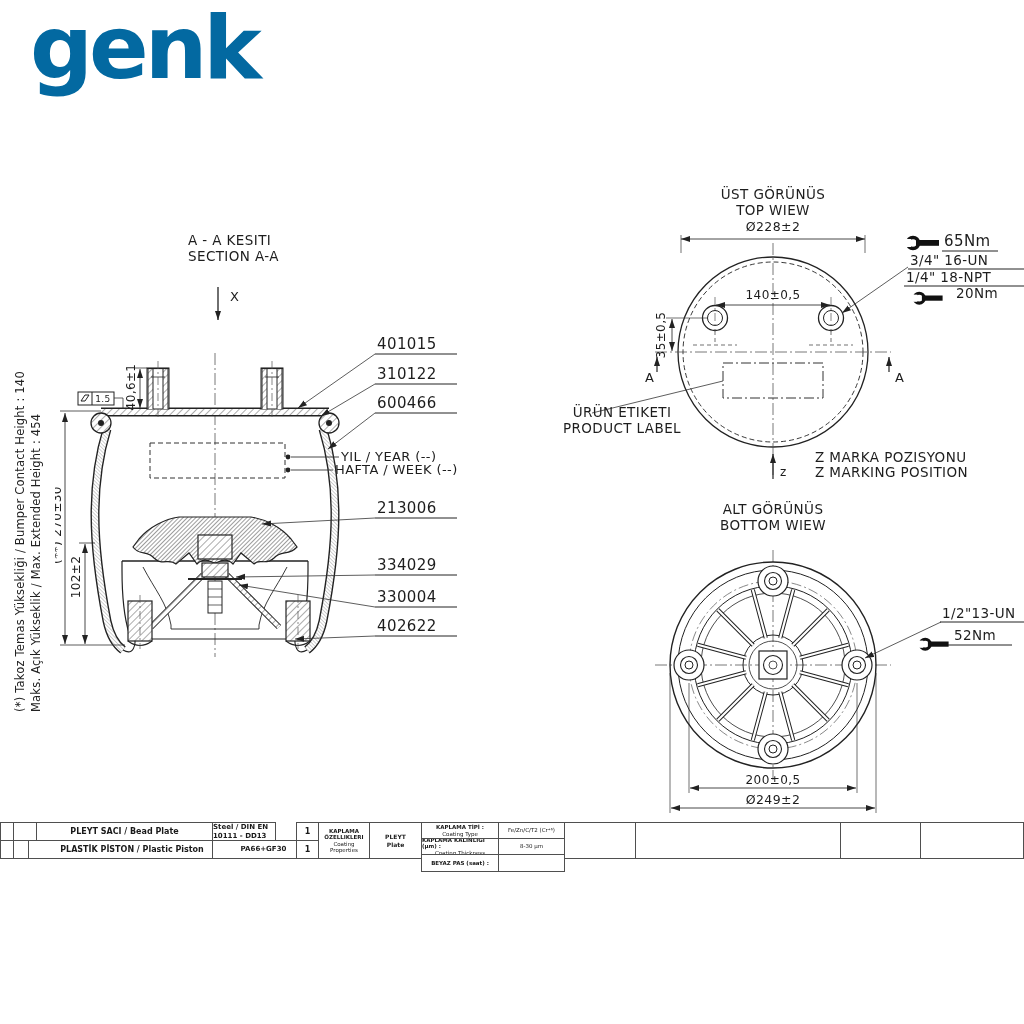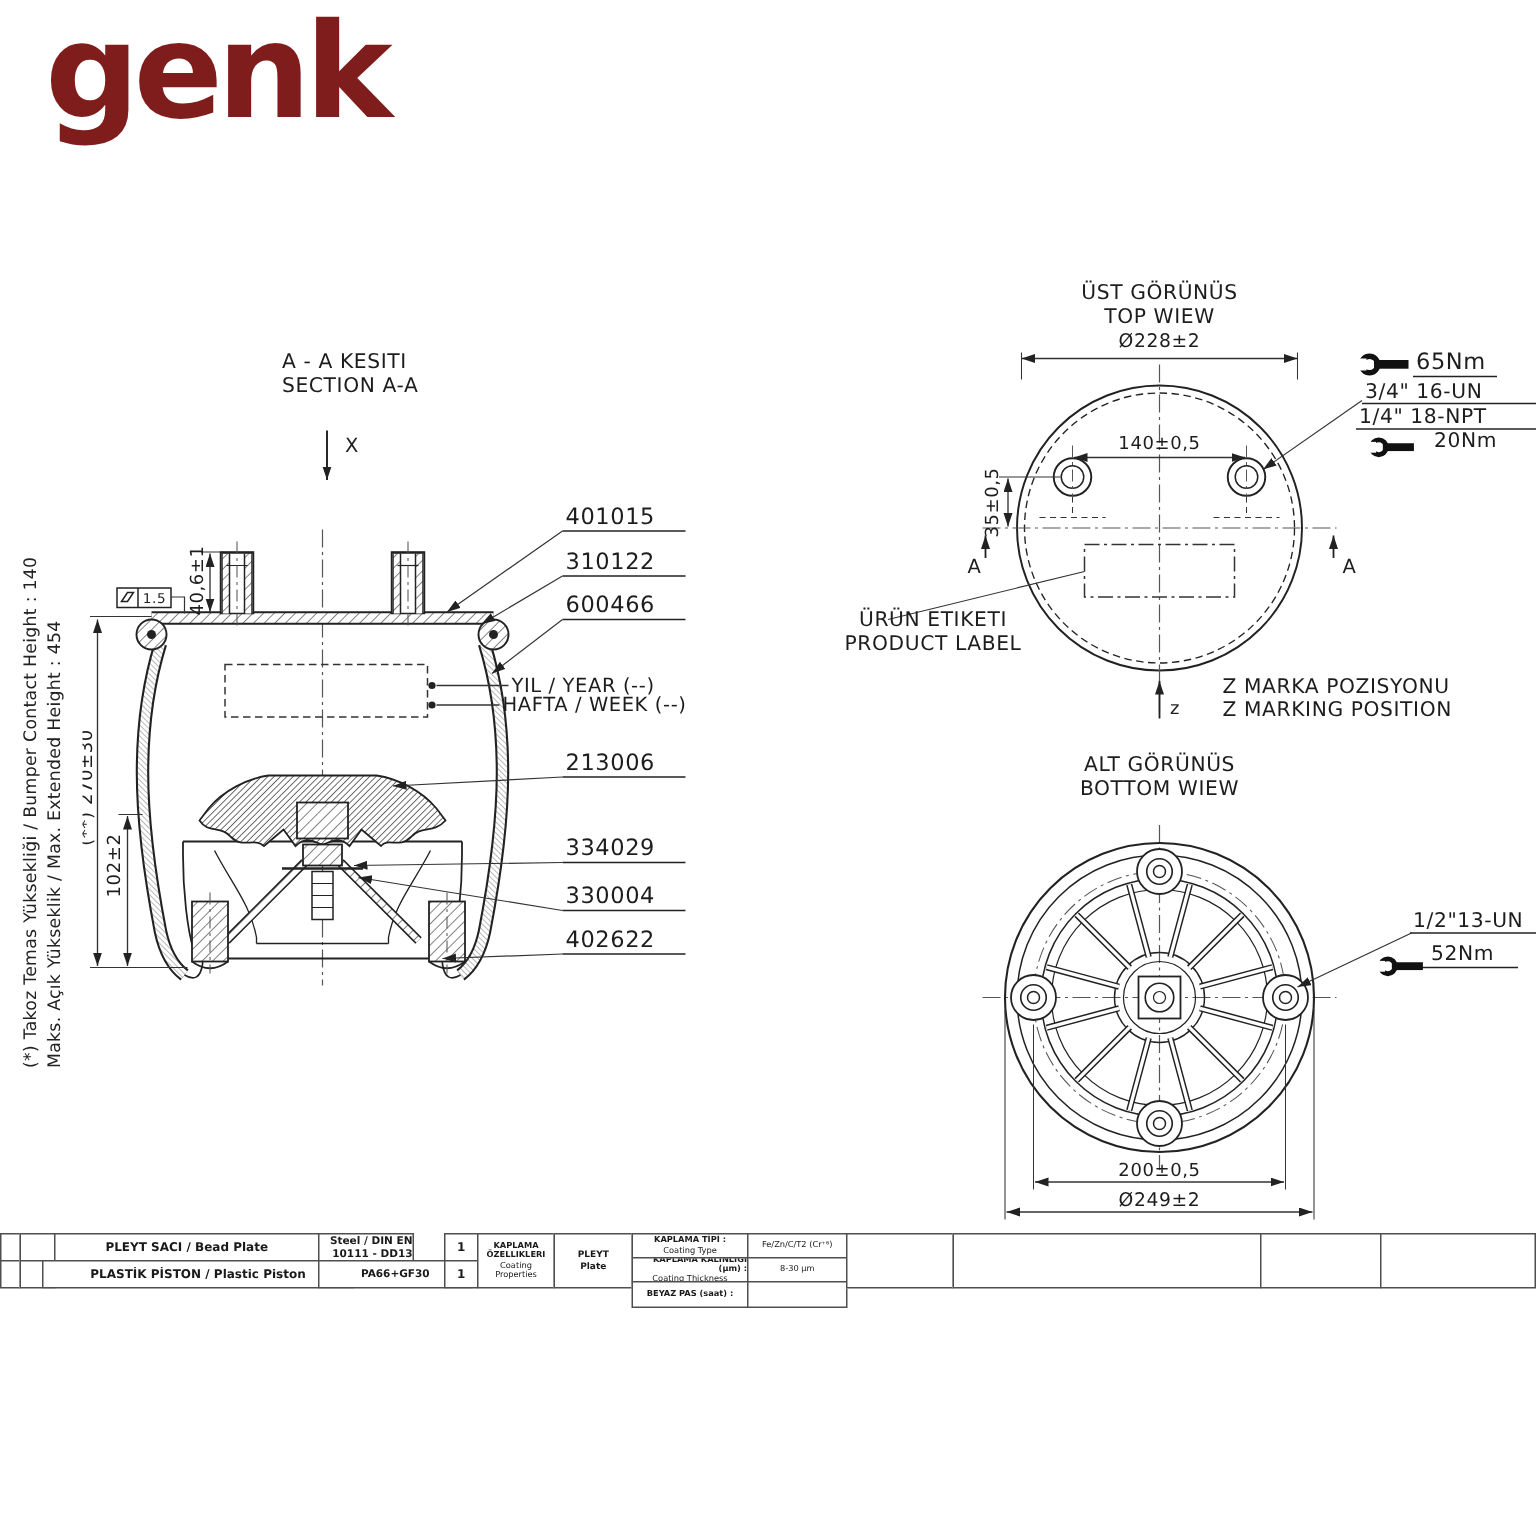--- a/index.html
+++ b/index.html
@@ -1,27 +1,27 @@
 <!DOCTYPE html>
 <html><head>
 <meta charset="utf-8">
 <style>
   html,body{margin:0;padding:0;}
   body{width:1024px;height:1024px;background:#fff;position:relative;overflow:hidden;
        font-family:"DejaVu Sans",sans-serif;color:#1d1d1d;}
   .abs{position:absolute;}
-  #logo{left:30px;top:0px;font-size:88px;font-weight:800;letter-spacing:-4px;color:#7f1d1d;line-height:1.1;}
+  #logo{left:30px;top:0px;font-size:88px;font-weight:800;letter-spacing:-4px;color:#0369a1;line-height:1.1;}
   #side-notes{left:12px;top:712px;width:342px;transform:rotate(-90deg);transform-origin:0 0;
       font-size:11.5px;line-height:16px;letter-spacing:0.2px;color:#222;white-space:nowrap;}
   svg{position:absolute;overflow:hidden;}
   svg text{fill:#1d1d1d;font-family:"DejaVu Sans",sans-serif;letter-spacing:0.4px;}
   .t15{font-size:15px;} .t135{font-size:13.5px;} .t13{font-size:13px;} .t12{font-size:12px;} .t125{font-size:12.5px;} .t9{font-size:9px;}
   #parts-table{left:0;top:820px;width:1024px;height:52px;overflow:hidden;}
   .cell{position:absolute;box-sizing:border-box;border:1px solid #4f4f4f;display:flex;flex-direction:column;
-        align-items:center;justify-content:center;text-align:right;color:#1a1a1a;line-height:1.18;overflow:hidden;background:#fff;}
+        align-items:center;justify-content:center;text-align:left;color:#1a1a1a;line-height:1.18;overflow:hidden;background:#fff;}
   .f8{font-size:8px;font-weight:600;} .f7{font-size:7px;font-weight:600;} .f6{font-size:6px;font-weight:600;}
   .f55{font-size:5.5px;} .f55 b{font-weight:700;}
 </style>
 </head>
 <body>
 
 <div class="abs" id="logo">genk</div>
 
 <div class="abs" id="side-notes">
   <div>(*) Takoz Temas Yüksekliği / Bumper Contact Height : 140</div>

